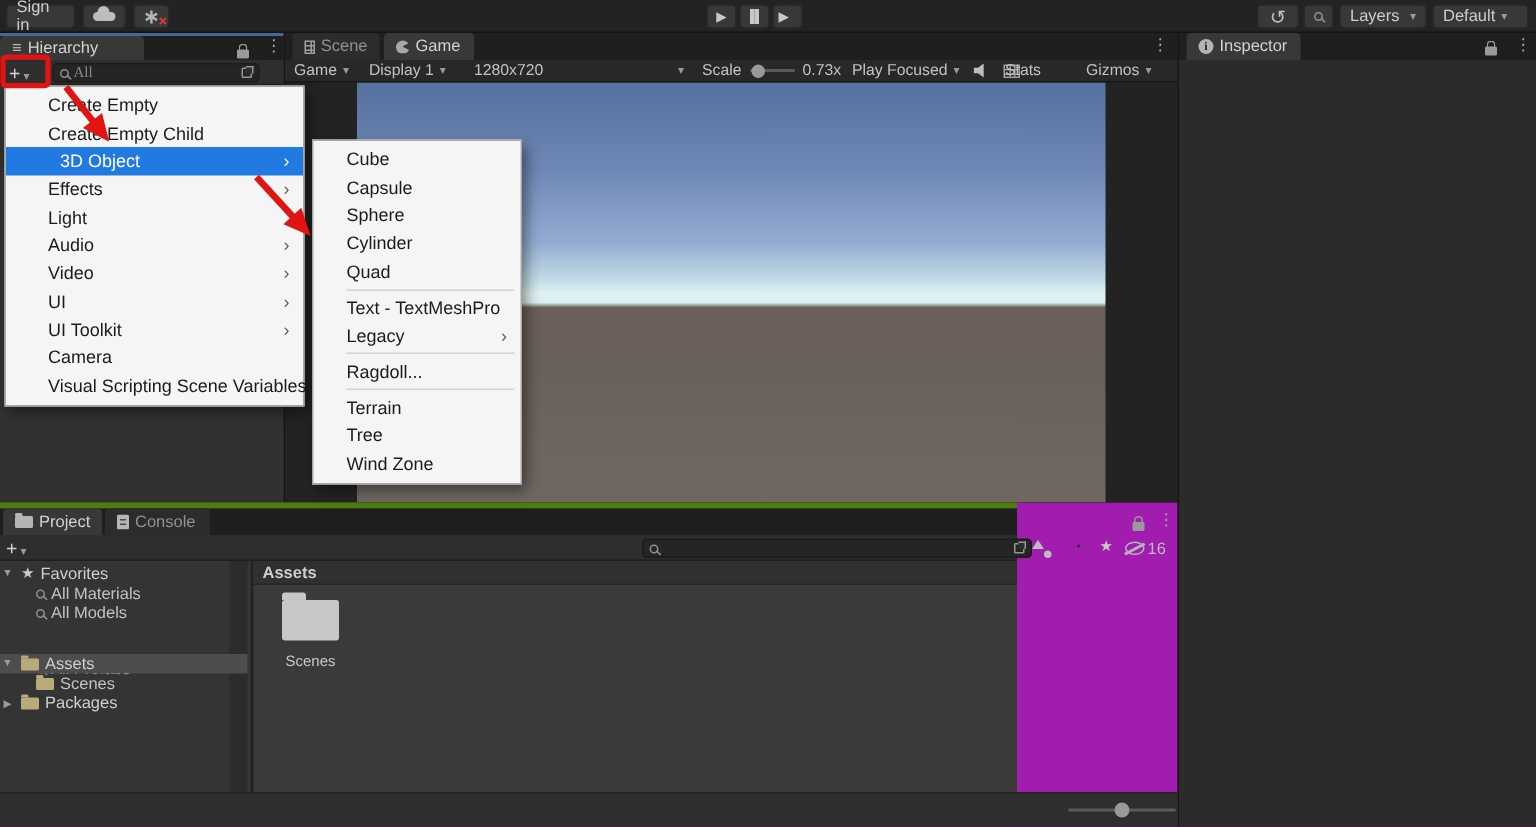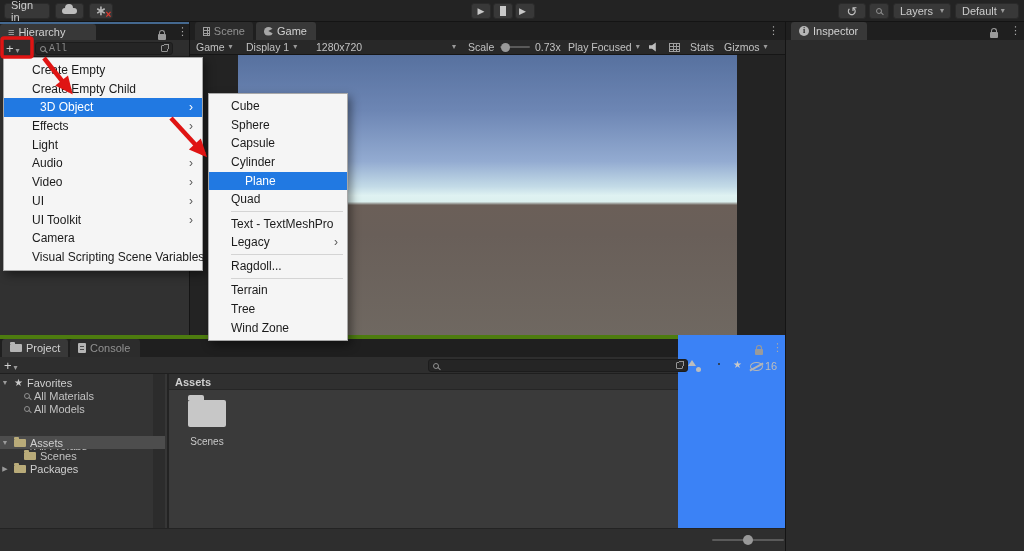--- a/index.html
+++ b/index.html
@@ -1,19 +1,19 @@
 <!DOCTYPE html>
 <html><head>
 <meta charset="utf-8">
 <style>
   * { margin:0; padding:0; box-sizing:border-box; }
   html,body { background:#111; }
   #app {
     position:relative; width:1024px; height:551px; overflow:hidden;
-    background:#3b82f6; font-family:"Liberation Sans", sans-serif;
+    background:#a21caf; font-family:"Liberation Sans", sans-serif;
     color:#c8c8c8; font-size:11px; -webkit-font-smoothing:antialiased;
   }
   .abs { position:absolute; }
   
   #top-toolbar { position:absolute; left:0; top:0; width:1024px; height:22px; background:#232323; border-bottom:1px solid #141414; }
   .tbtn { position:absolute; top:3px; height:16px; background:#383838; border:1px solid #2a2a2a; border-radius:3px;
           display:flex; align-items:center; justify-content:center; gap:4px; color:#cdcdcd; font-size:11px; padding:0 6px; }
   .caret { font-size:8px; color:#9a9a9a; line-height:1; }
   
   .tabstrip { position:absolute; left:0; top:0; right:0; height:18px; background:#1f1f1f; }
@@ -55,21 +55,21 @@
   .blob:after { content:''; position:absolute; right:0; top:0; width:0; height:0; border-left:4px solid transparent; border-right:4px solid transparent; border-bottom:6px solid #bdbdbd; }
   .jump { position:relative; width:7px; height:7px; border:1px solid #969696; border-radius:1px; display:inline-block; }
   .jump:after { content:''; position:absolute; right:-2px; top:-2px; width:4px; height:4px; border-top:1px solid #969696; border-right:1px solid #969696; background:#2e2e2e; }
   .infoc { width:10px; height:10px; border-radius:50%; background:#b5b5b5; color:#232323; font-size:8px; font-weight:bold; text-align:center; line-height:10px; font-family:"Liberation Serif",serif; }
   .star { color:#c9c9c9; font-size:10px; line-height:1; }
   
   #hierarchy-panel { position:absolute; left:0; top:22px; width:190px; height:313px; background:#313131; border-right:1px solid #141414; }
   #hierarchy-focusline { position:absolute; left:0; top:0; width:100%; height:2px; background:#44688f; }
   #hierarchy-toolbar { top:18px; height:17px; }
   .searchbox { position:absolute; background:#252525; border:1px solid #1c1c1c; border-radius:3px; display:flex; align-items:center; gap:3px; padding:0 4px; }
-  .searchbox input { background:transparent; border:none; outline:none; color:#bdbdbd; font-size:10px; width:100%; font-family:Liberation Mono, monospace; }
+  .searchbox input { background:transparent; border:none; outline:none; color:#bdbdbd; font-size:10px; width:100%; font-family:Liberation Serif, serif; }
   .searchbox input::placeholder { color:#8a8a8a; }
   
   #center-panel { position:absolute; left:190px; top:22px; width:595px; height:313px; background:#232323; }
   #game-toolbar { top:18px; height:15px; background:#282828; border-bottom:1px solid #161616; }
   .gt { position:absolute; top:0; height:14px; display:flex; align-items:center; gap:4px; color:#c2c2c2; font-size:10.5px; white-space:nowrap; }
   #game-viewport { position:absolute; left:0; top:33px; width:595px; height:280px; background:#232323; overflow:hidden; }
   #game-render { position:absolute; left:48px; top:0; width:499px; height:280px;
     background:linear-gradient(180deg,#57719f 0%,#6d86b4 20%,#93abd1 38%,#c3dbe7 47%,#dff2f2 50.2%,#dcf0ef 52.4%,#6b5f58 53.6%,#695f59 64%,#6f6861 100%); }
   .slider-track { height:2px; background:#5a5a5a; border-radius:1px; position:relative; }
   .slider-handle { position:absolute; width:9px; height:9px; border-radius:50%; background:#999999; top:-3.5px; }
@@ -206,21 +206,21 @@
       <div class="gt" style="left:378px;">
         <span>Play Focused</span>
           <span class="caret">▾</span>
       </div>
       <div class="gt" style="left:459px;">
         <span class="spk"></span>
       </div>
       <div class="gt" style="left:479px;">
         <span class="grid9" style="width:11px;height:9px;"></span>
       </div>
-      <div class="gt" style="left:500px;align-items:center;">
+      <div class="gt" style="left:480px;align-items:center;">
         <span>Stats</span>
       </div>
       <div class="gt" style="left:534px;">
         <span>Gizmos</span>
           <span class="caret">▾</span>
       </div>
     </div>
     <div id="game-viewport">
       <div id="game-render"></div>
     </div>
@@ -328,24 +328,23 @@
     <div class="cm-item"><span>Audio</span><span class="chev">›</span></div>
     <div class="cm-item"><span>Video</span><span class="chev">›</span></div>
     <div class="cm-item"><span>UI</span><span class="chev">›</span></div>
     <div class="cm-item"><span>UI Toolkit</span><span class="chev">›</span></div>
     <div class="cm-item"><span>Camera</span></div>
     <div class="cm-item"><span>Visual Scripting Scene Variables</span></div>
   </div>
 
   <div class="wmenu" id="sub-menu" style="left:208px;top:93px;width:140px;">
     <div class="sm-item"><span>Cube</span></div>
+    <div class="sm-item"><span>Capsule</span></div>
     <div class="sm-item"><span>Sphere</span></div>
-    <div class="sm-item"><span>Capsule</span></div>
     <div class="sm-item"><span>Cylinder</span></div>
-    <div class="sm-item sel"><span>Plane</span></div>
     <div class="sm-item"><span>Quad</span></div>
     <div class="sm-sep"></div>
     <div class="sm-item"><span>Text - TextMeshPro</span></div>
     <div class="sm-item"><span>Legacy</span><span class="chev">›</span></div>
     <div class="sm-sep"></div>
     <div class="sm-item"><span>Ragdoll...</span></div>
     <div class="sm-sep"></div>
     <div class="sm-item"><span>Terrain</span></div>
     <div class="sm-item"><span>Tree</span></div>
     <div class="sm-item"><span>Wind Zone</span></div>

